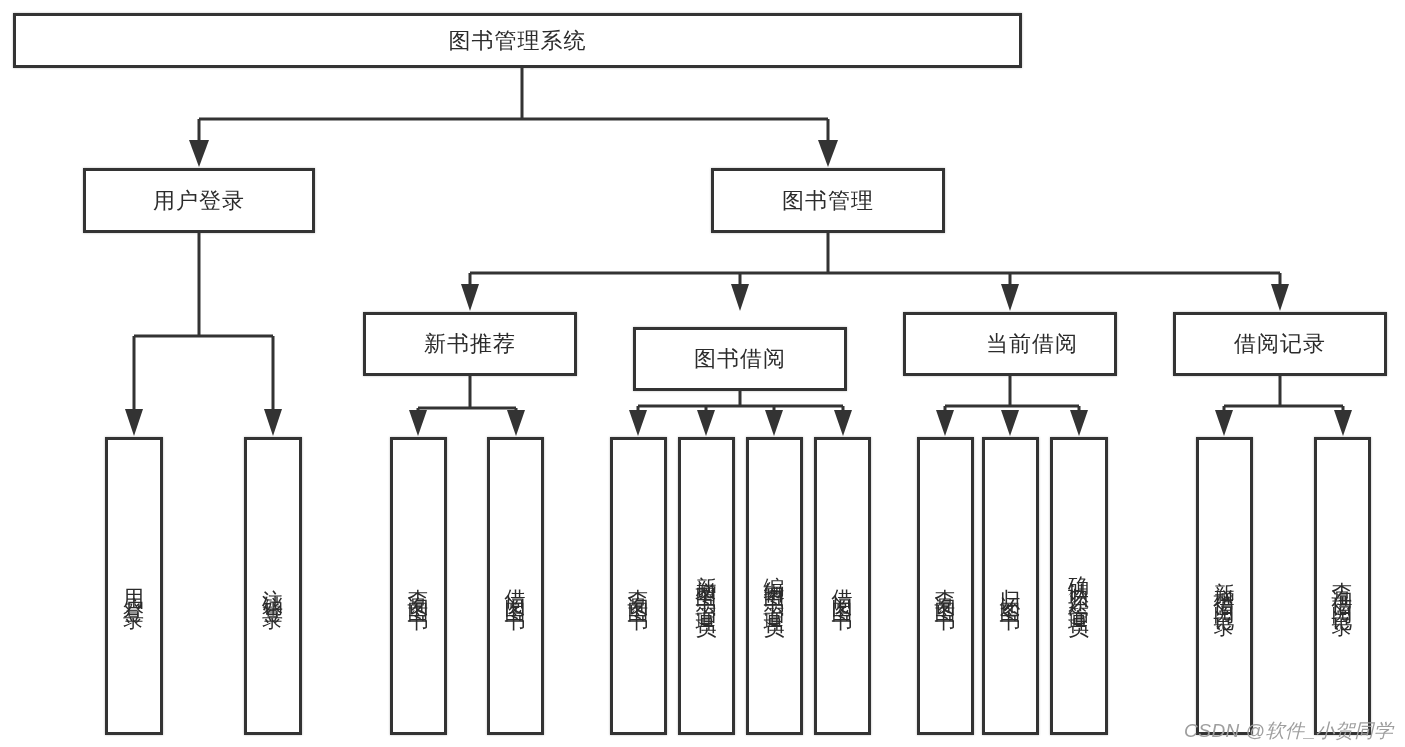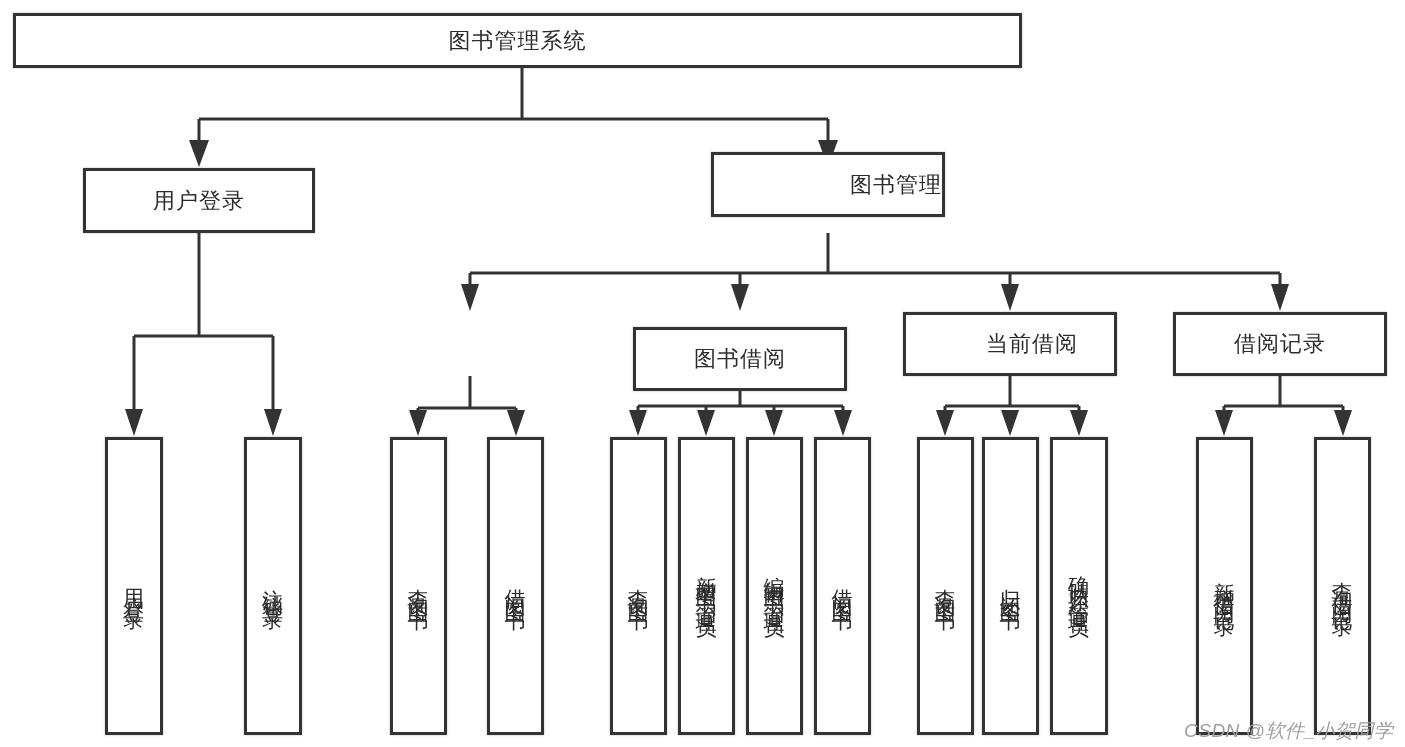--- a/index.html
+++ b/index.html
@@ -100,24 +100,27 @@
     </g>
   </svg>
 
   <div class="node" style="left:13px; top:13px; width:1009px; height:55px;">
     <span class="h-label">图书管理系统</span>
   </div>
 
   <div class="node" style="left:83px; top:168px; width:232px; height:65px;">
     <span class="h-label">用户登录</span>
   </div>
-  <div class="node" style="left:711px; top:152px; width:234px; height:65px;justify-content:flex-end;">
+  <div class="node" style="left:711px; top:168px; width:234px; height:65px;">
     <span class="h-label">图书管理</span>
   </div>
 
+  <div class="node" style="left:363px; top:312px; width:214px; height:64px;">
+    <span class="h-label">新书推荐</span>
+  </div>
   <div class="node" style="left:633px; top:312px; width:214px; height:64px;margin-top:15px;">
     <span class="h-label">图书借阅</span>
   </div>
   <div class="node" style="left:903px; top:312px; width:214px; height:64px;padding-left:44px;">
     <span class="h-label">当前借阅</span>
   </div>
   <div class="node" style="left:1173px; top:312px; width:214px; height:64px;">
     <span class="h-label">借阅记录</span>
   </div>
 

